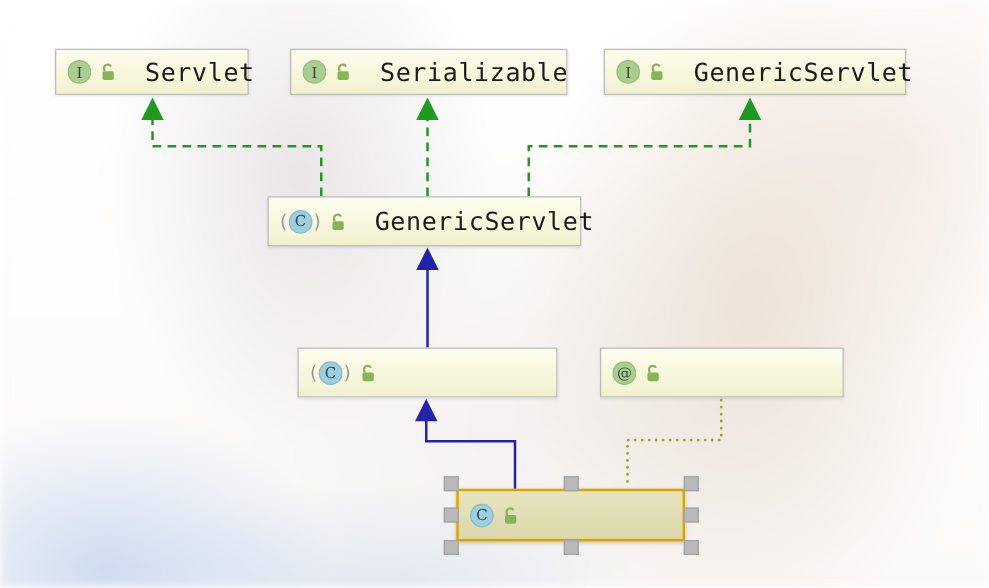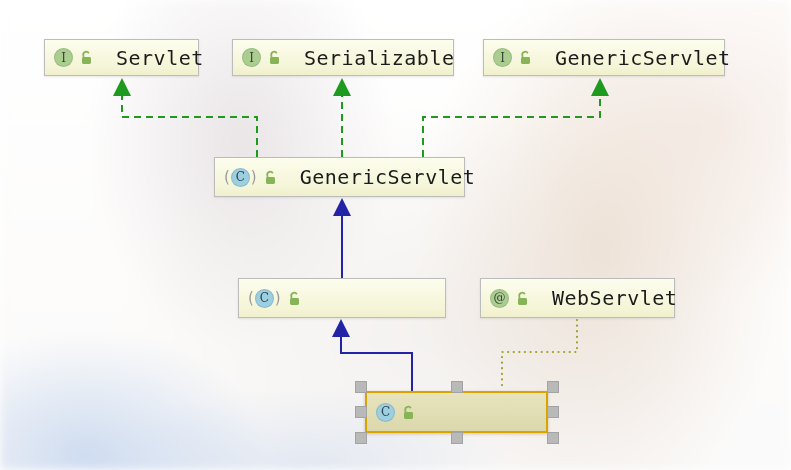--- a/index.html
+++ b/index.html
@@ -140,21 +140,20 @@
   </div>
 
   <div class="node" id="n-webservlet">
     <span class="iconwrap">
       <span class="badge green">@</span>
     </span>
     <svg class="lock" width="14" height="15" viewBox="0 0 14 15">
       <path d="M4.6 7 L4.2 4.6 A3 3 0 0 1 9.8 3.2" fill="none" stroke="#86b457" stroke-width="1.8"></path>
       <rect x="3" y="7" width="9" height="7" rx="1.4" fill="#86b457"></rect>
     </svg>
-    <span class="label">WebServlet</span>
   </div>
 
   <div class="node" id="n-myservlet">
     <span class="iconwrap">
       <span class="badge blue">C</span>
     </span>
     <svg class="lock" width="14" height="15" viewBox="0 0 14 15">
       <path d="M4.6 7 L4.2 4.6 A3 3 0 0 1 9.8 3.2" fill="none" stroke="#86b457" stroke-width="1.8"></path>
       <rect x="3" y="7" width="9" height="7" rx="1.4" fill="#86b457"></rect>
     </svg>

